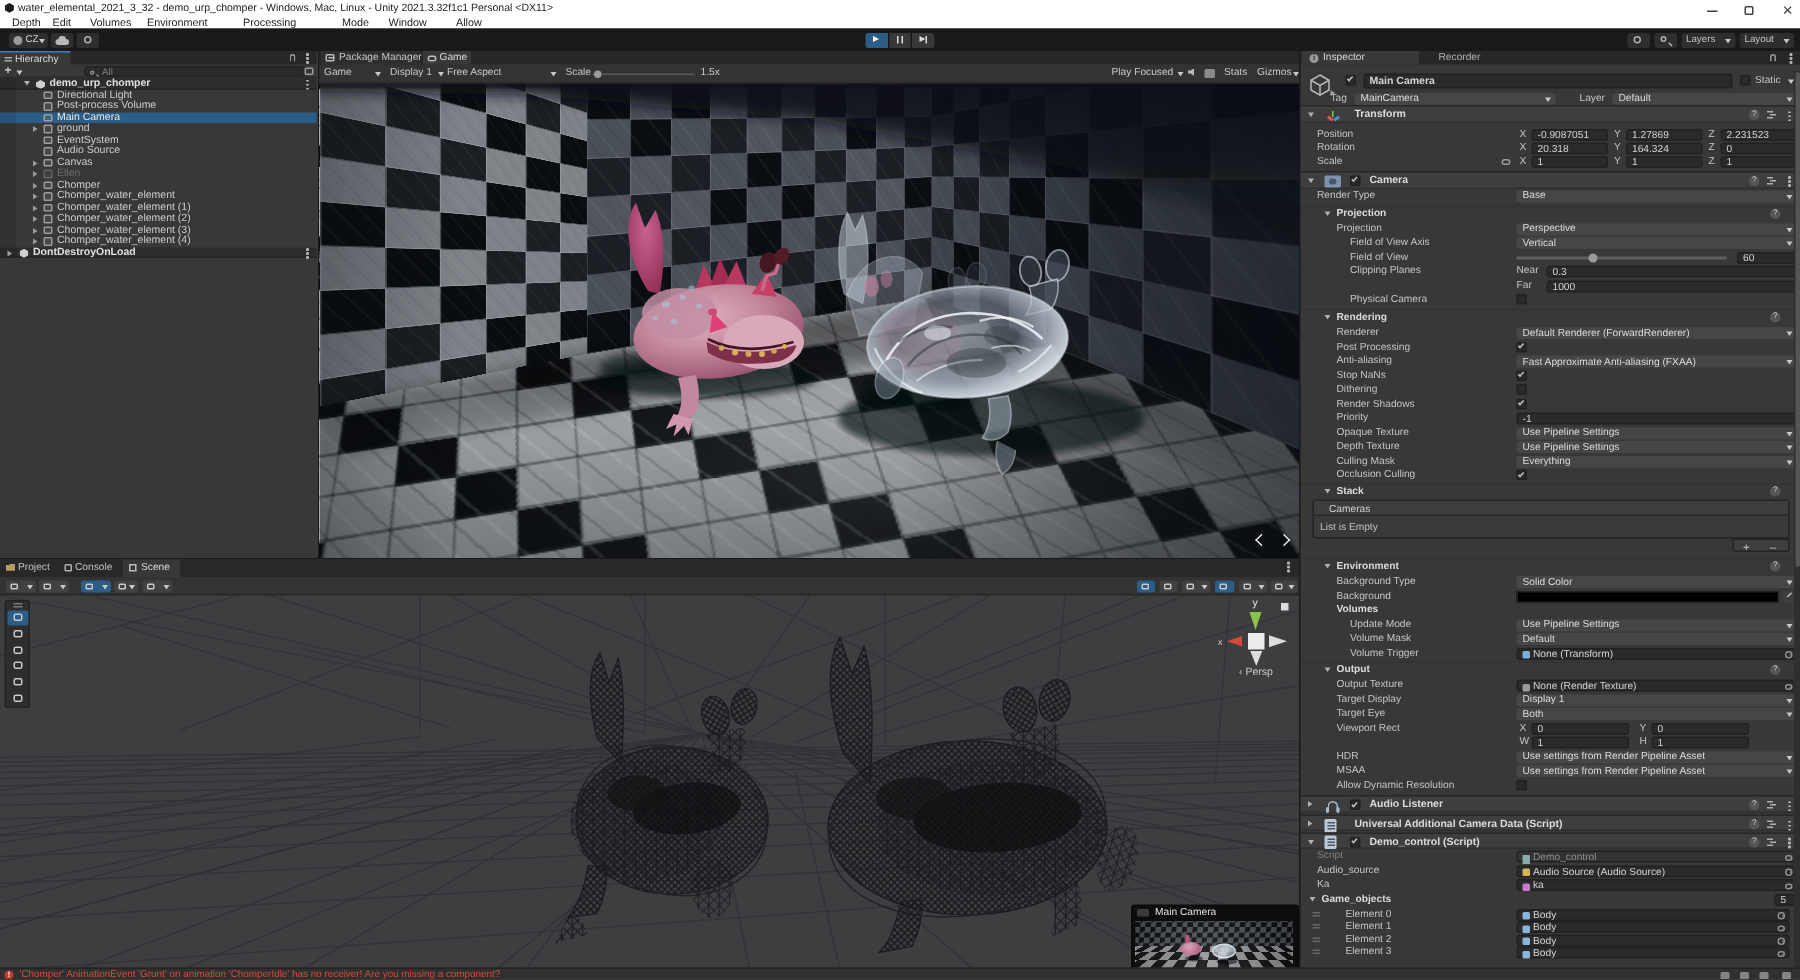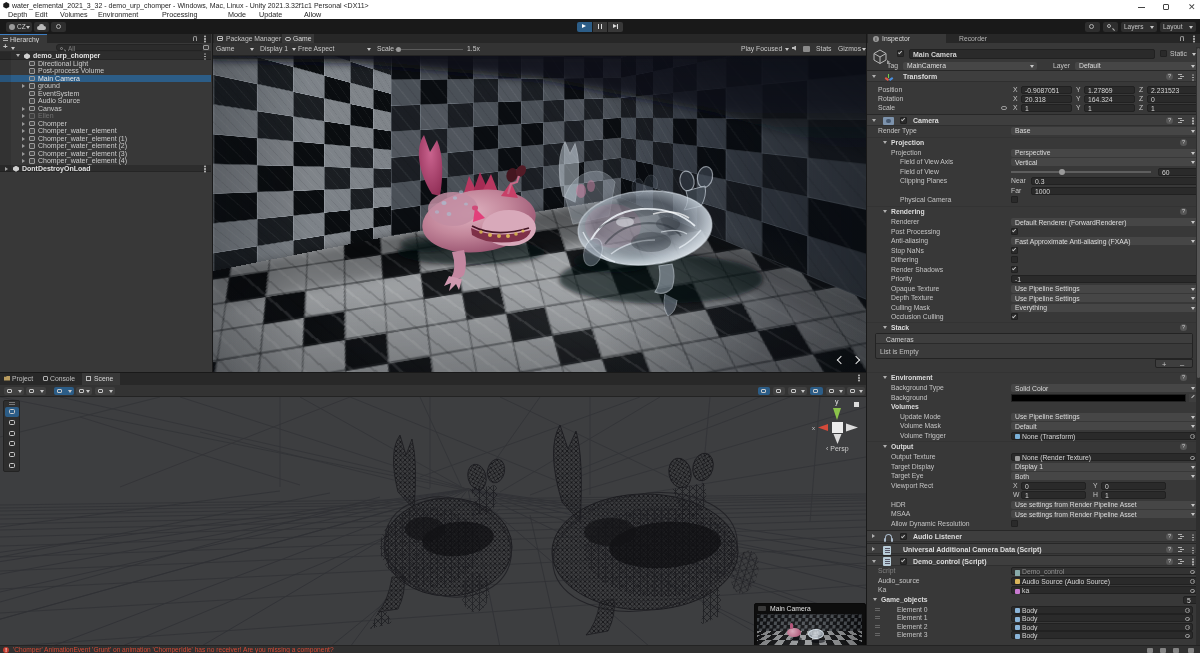--- a/index.html
+++ b/index.html
@@ -29,21 +29,21 @@
 <body>
 <div class="abs" style="left:0;top:0;width:1200px;height:19px;background:#fff">
  <div class="abs" style="left:3px;top:2px;width:6.5px;height:6.5px;background:#1c1c1c;clip-path:polygon(50% 0,96% 25%,96% 75%,50% 100%,4% 75%,4% 25%)"></div>
  <div class="txt" style="left:12px;top:1.5px;color:#1d1d1d;font-size:7px">water_elemental_2021_3_32 - demo_urp_chomper - Windows, Mac, Linux - Unity 2021.3.32f1c1 Personal &lt;DX11&gt;</div>
  <div class="txt" style="left:8px;top:10.5px;color:#1d1d1d;font-size:7.2px">Depth</div>
     <div class="txt" style="left:35px;top:10.5px;color:#1d1d1d;font-size:7.2px">Edit</div>
     <div class="txt" style="left:60px;top:10.5px;color:#1d1d1d;font-size:7.2px">Volumes</div>
     <div class="txt" style="left:98px;top:10.5px;color:#1d1d1d;font-size:7.2px">Environment</div>
     <div class="txt" style="left:162px;top:10.5px;color:#1d1d1d;font-size:7.2px">Processing</div>
     <div class="txt" style="left:228px;top:10.5px;color:#1d1d1d;font-size:7.2px">Mode</div>
-    <div class="txt" style="left:259px;top:10.5px;color:#1d1d1d;font-size:7.2px">Update</div>
+    <div class="txt" style="left:259px;top:10.5px;color:#1d1d1d;font-size:7.2px">Window</div>
     <div class="txt" style="left:304px;top:10.5px;color:#1d1d1d;font-size:7.2px">Allow</div>
  <div class="abs" style="left:1138px;top:7px;width:7px;height:1.2px;background:#444"></div>
  <div class="abs" style="left:1163px;top:4px;width:6px;height:6px;border:1.1px solid #444;border-radius:1px"></div>
  <div class="abs" style="left:1188px;top:4px;width:7px;height:7px;color:#444;font-size:9px;line-height:7px">✕</div>
 </div>
 <div class="abs" style="left:0;top:19px;width:1200px;height:15px;background:#191919">
  <div class="abs" style="left:6px;top:3px;width:26px;height:10px;background:#2e2e2e;border-radius:2px">
    <div class="abs" style="left:2.5px;top:2px;width:6px;height:6px;border-radius:50%;background:#9a9a9a"></div>
    <div class="txt" style="left:11px;top:1px;font-size:6.5px;color:#cfcfcf">CZ</div>
    <div class="dda" style="right:2px;top:4px"></div>

